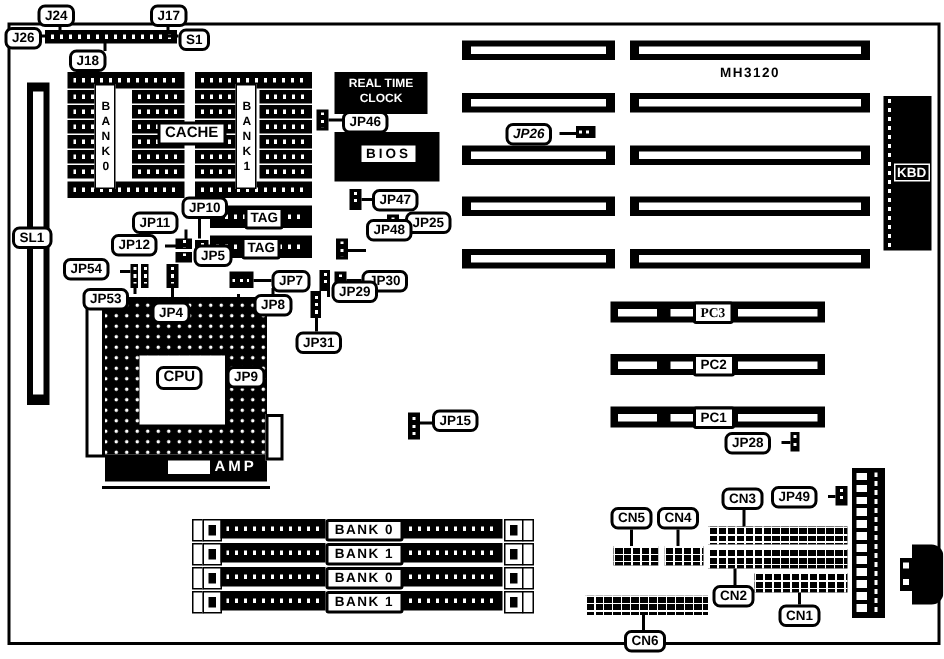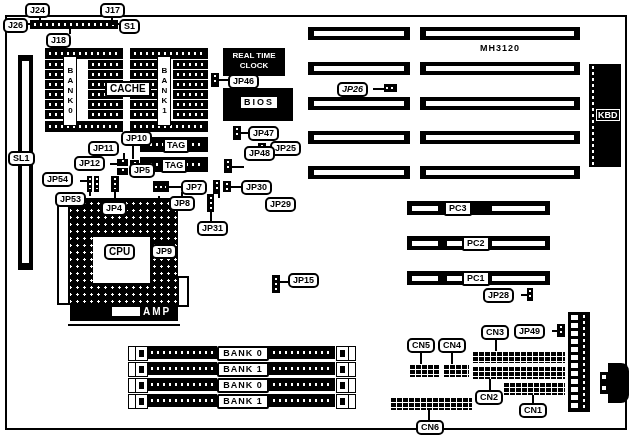--- a/index.html
+++ b/index.html
@@ -144,21 +144,21 @@
   <div class="ln" style="left:266px;top:148px;width:6px;height:2px;"></div>
   <div class="lbl" style="left:270px;top:141px;text-align:right;">JP25</div>
   <div class="jmp" style="left:224px;top:159px;width:8px;height:14px;"></div>
   <div class="ln" style="left:232px;top:166px;width:12px;height:2px;"></div>
   <div class="lbl" style="left:244px;top:146px;">JP48</div>
   <div class="jmp" style="left:223px;top:181px;width:8px;height:11px;"></div>
   <div class="ln" style="left:231px;top:186px;width:10px;height:2px;"></div>
   <div class="lbl" style="left:241px;top:180px;">JP30</div>
   <div class="jmp" style="left:213px;top:180px;width:7px;height:14px;"></div>
   <div class="ln" style="left:218px;top:192px;width:2px;height:6px;"></div>
-  <div class="lbl" style="left:221px;top:197px;margin-left:44px;">JP29</div>
+  <div class="lbl" style="left:221px;top:187px;">JP29</div>
   <div class="jmp" style="left:207px;top:194px;width:7px;height:18px;"></div>
   <div class="ln" style="left:210px;top:211px;width:2px;height:10px;"></div>
   <div class="lbl" style="left:197px;top:221px;">JP31</div>
 
   <div class="jmp" style="left:117px;top:159px;width:11px;height:7px;"></div>
   <div class="jmp" style="left:117px;top:168px;width:11px;height:7px;"></div>
   <div class="jmp" style="left:130px;top:160px;width:9px;height:14px;"></div>
   <div class="ln" style="left:132px;top:146px;width:2px;height:13px;"></div>
   <div class="ln" style="left:123px;top:153px;width:2px;height:7px;"></div>
   <div class="ln" style="left:110px;top:163px;width:8px;height:2px;"></div>
@@ -195,21 +195,21 @@
   <div class="ln" style="left:68px;top:324px;width:112px;height:2px;"></div>
 
   <div class="jmp" style="left:272px;top:275px;width:8px;height:18px;"></div>
   <div class="ln" style="left:280px;top:281px;width:8px;height:2px;"></div>
   <div class="lbl" style="left:288px;top:273px;">JP15</div>
 
   <div class="blk" style="left:407px;top:201px;width:143px;height:14px;"></div>
   <div class="abs" style="left:412px;top:206px;width:26px;height:5px;background:#fff;z-index:4;"></div>
   <div class="abs" style="left:447px;top:206px;width:17px;height:5px;background:#fff;z-index:4;"></div>
   <div class="abs" style="left:492px;top:206px;width:53px;height:5px;background:#fff;z-index:4;"></div>
-  <div class="lbl sq" style="left:444px;top:201px;">PC3</div>
+  <div class="lbl sq" style="left:462px;top:201px;font-family:Liberation Serif, serif;">PC3</div>
   <div class="blk" style="left:407px;top:236px;width:143px;height:14px;"></div>
   <div class="abs" style="left:412px;top:241px;width:26px;height:5px;background:#fff;z-index:4;"></div>
   <div class="abs" style="left:447px;top:241px;width:17px;height:5px;background:#fff;z-index:4;"></div>
   <div class="abs" style="left:492px;top:241px;width:53px;height:5px;background:#fff;z-index:4;"></div>
   <div class="lbl sq" style="left:462px;top:236px;">PC2</div>
   <div class="blk" style="left:407px;top:271px;width:143px;height:14px;"></div>
   <div class="abs" style="left:412px;top:276px;width:26px;height:5px;background:#fff;z-index:4;"></div>
   <div class="abs" style="left:447px;top:276px;width:17px;height:5px;background:#fff;z-index:4;"></div>
   <div class="abs" style="left:492px;top:276px;width:53px;height:5px;background:#fff;z-index:4;"></div>
   <div class="lbl sq" style="left:462px;top:271px;">PC1</div>

